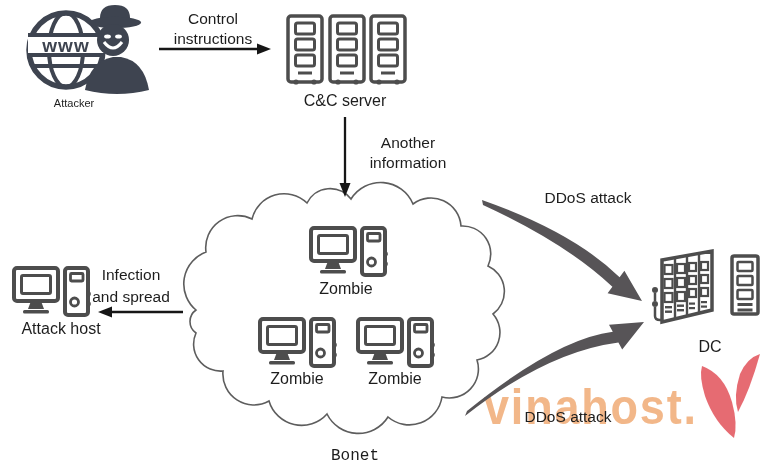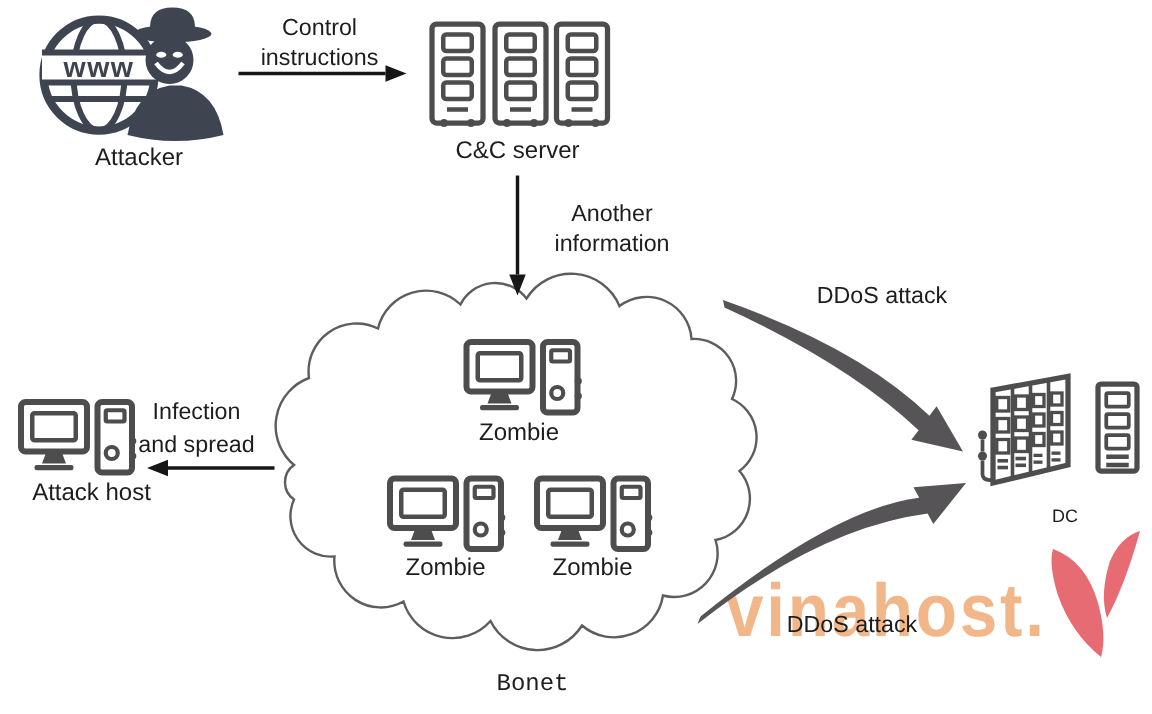--- a/index.html
+++ b/index.html
@@ -13,31 +13,31 @@
     font-size:50px;font-weight:bold;letter-spacing:2px;
     color:#ee9c5d;opacity:0.72;line-height:1;
     transform:scaleX(0.9);transform-origin:left top;white-space:nowrap;
   }
   #vlogo{position:absolute;left:694px;top:350px;}
   #svg-layer{position:absolute;left:0;top:0;z-index:1;}
   .lbl{
     position:absolute;text-align:center;color:#1d1d1d;
     font-size:15.5px;line-height:1.3;z-index:2;
   }
-  #lbl-attacker{left:26px;top:96px;width:96px;font-size:16px;text-align:right;}
+  #lbl-attacker{left:26px;top:96px;width:96px;font-size:11px;}
   #lbl-attack-instructions{left:157px;top:9px;width:112px;}
   #lbl-cc-server{left:291px;top:91px;width:108px;font-size:16px;}
   #lbl-control-info{left:358px;top:133px;width:100px;}
   #lbl-infection{left:87px;top:264px;width:88px;line-height:1.45;}
   #lbl-another-host{left:5px;top:319px;width:112px;font-size:16px;}
   #lbl-zombie-1{left:306px;top:279px;width:80px;font-size:16px;}
   #lbl-zombie-2{left:257px;top:369px;width:80px;font-size:16px;}
   #lbl-zombie-3{left:355px;top:369px;width:80px;font-size:16px;}
   #lbl-bonet{left:315px;top:446px;width:80px;font-size:16px;font-family:Liberation Mono, monospace;}
-  #lbl-dc{left:687px;top:337px;width:46px;font-size:12px;}
+  #lbl-dc{left:687px;top:337px;width:46px;font-size:16px;}
   #lbl-ddos-top{left:532px;top:188px;width:112px;}
   #lbl-ddos-bottom{left:512px;top:407px;width:112px;}
 </style>
 </head>
 <body>
 
 <div id="stage">
 
   <div id="watermark-layer">
     <div id="watermark-text">vinahost.</div>

